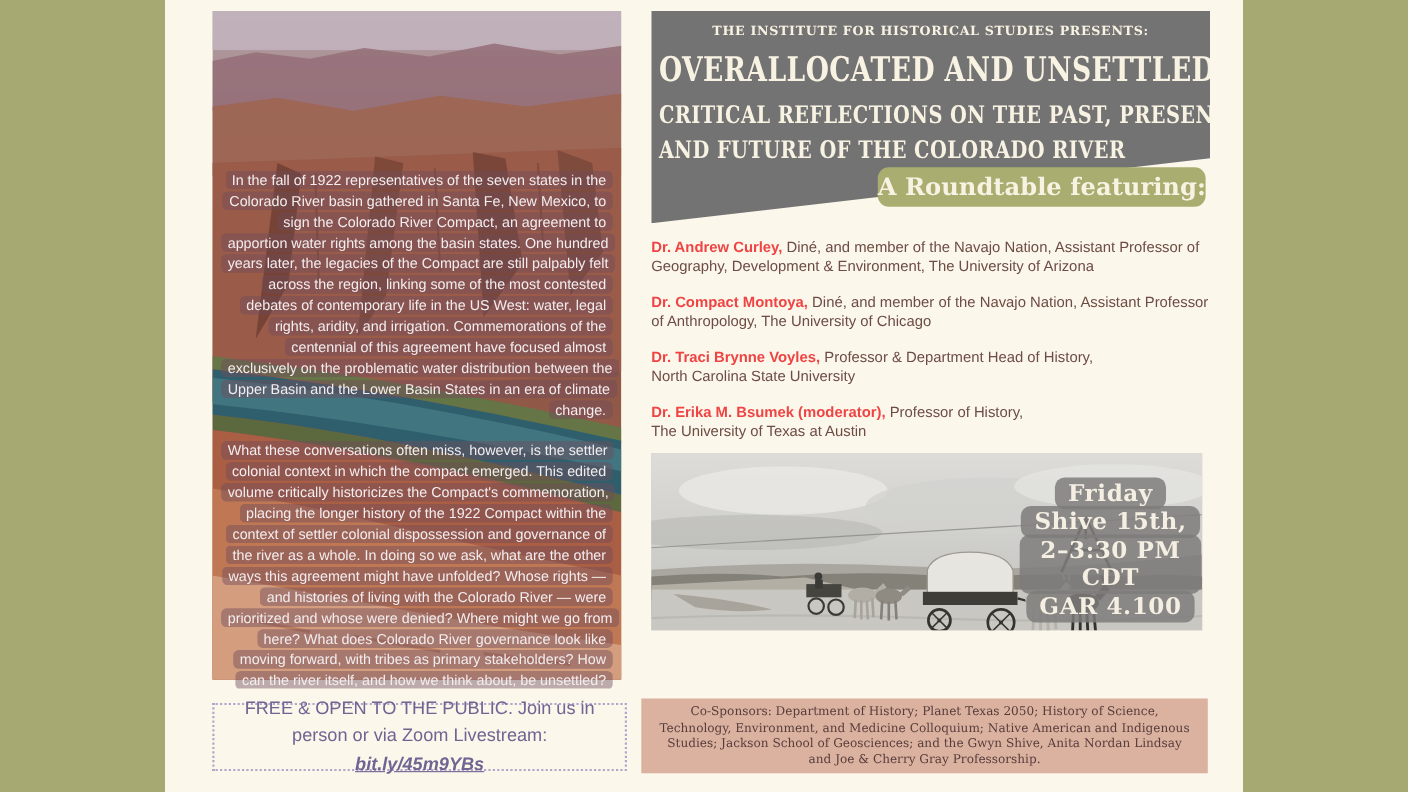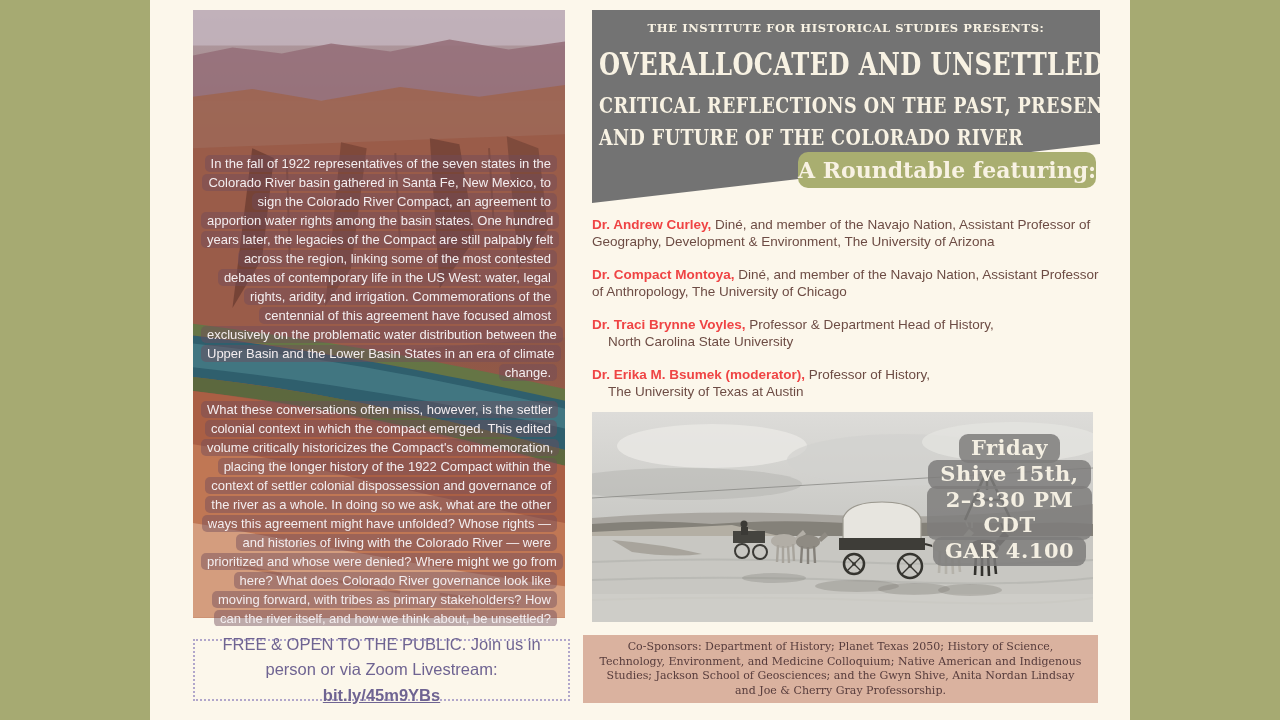--- a/index.html
+++ b/index.html
@@ -14,46 +14,46 @@
   .canyon svg{position:absolute;inset:0;display:block;}
   .canyon-text{position:absolute;left:8px;right:8px;top:144px;text-align:right;}
   .canyon-text p{margin:0 0 18px 0;font-size:13px;line-height:19px;color:#f3edef;}
   .hl{background:rgba(112,76,90,.45);border-radius:5px;padding:1px 6px;
       -webkit-box-decoration-break:clone;box-decoration-break:clone;}
 
   
   .free-box{position:absolute;left:193px;top:639px;width:377px;height:62px;
       border:2px dotted #b1a7cb;box-sizing:border-box;display:flex;align-items:center;justify-content:center;}
   .free-box p{margin:0;padding:0 10px;text-align:center;font-size:16.5px;line-height:1.55;color:#6f6492;}
-  .free-link{color:#6f6492;font-weight:bold;text-decoration:underline;cursor:pointer;}
+  .free-link{color:#6f6492;font-weight:bold;text-decoration:underline;cursor:pointer;font-style:italic;}
 
   
   .banner{position:absolute;left:592px;top:10px;width:508px;height:193px;background:#737373;
       clip-path:polygon(0 0,100% 0,100% 69.4%,0 100%);}
   .kicker{position:absolute;top:11px;left:0;right:0;text-align:center;
       font-family:"DejaVu Serif",serif;font-weight:bold;font-size:11.5px;letter-spacing:.6px;color:#f8f2e3;}
   .t-line{position:absolute;left:7px;color:#f8f2e3;font-family:"DejaVu Serif",serif;font-weight:bold;
       white-space:nowrap;transform-origin:left center;}
   .t1{top:36px;font-size:31px;transform:scaleX(.78);letter-spacing:.5px;}
   .t2{top:82px;font-size:22px;transform:scaleX(.80);letter-spacing:.5px;}
   .t3{top:114px;font-size:22px;transform:scaleX(.80);letter-spacing:.5px;}
 
   .pill{position:absolute;left:798px;top:152px;height:36px;background:#a9ae70;border-radius:10px;
       display:flex;align-items:center;padding:0 0;
       font-family:"DejaVu Serif",serif;font-weight:bold;font-size:22px;color:#f8f2e3;}
 
   
   .speakers{position:absolute;left:592px;top:216px;width:512px;}
   .speaker{margin:0 0 16px 0;font-size:13.5px;line-height:17px;color:#6d4c44;}
   .sp-name{font-weight:bold;color:#ef4444;}
-  .sp-line2{display:block;margin-left:16px;}
+  .sp-line2{display:block;}
   .sp-line2:empty{display:none;}
 
   
-  .photo{position:absolute;left:592px;top:412px;width:501px;height:210px;overflow:hidden;background:#cfcfcb;}
+  .photo{position:absolute;left:592px;top:412px;width:501px;height:161px;overflow:hidden;background:#cfcfcb;}
   .photo svg{position:absolute;inset:0;display:block;}
   .event-badge{position:absolute;left:335px;top:22px;width:165px;text-align:center;}
   .ev-line{margin-top:-3px;}
   .ev-line:first-child{margin-top:0;}
   .ev-pill{display:inline-block;background:rgba(126,125,123,.85);border-radius:9px;padding:1px 12px 3px;
       font-family:"DejaVu Serif",serif;font-weight:bold;font-size:21px;color:#f4efe2;letter-spacing:.5px;}
 
   
   .sponsors{position:absolute;left:583px;top:635px;width:515px;height:68px;background:#dab29f;
       box-sizing:border-box;display:flex;align-items:center;justify-content:center;padding:6px 12px;}

